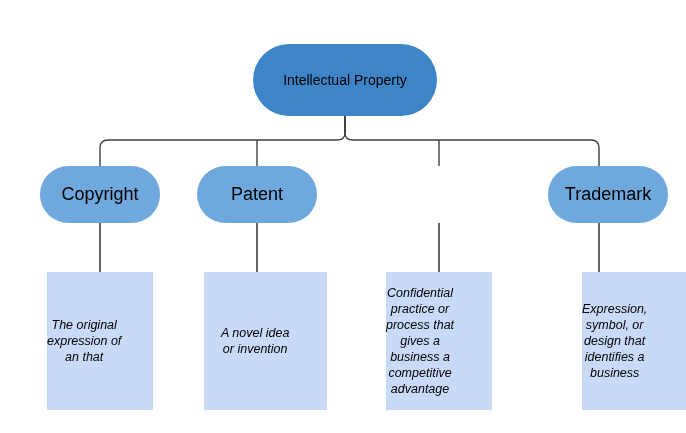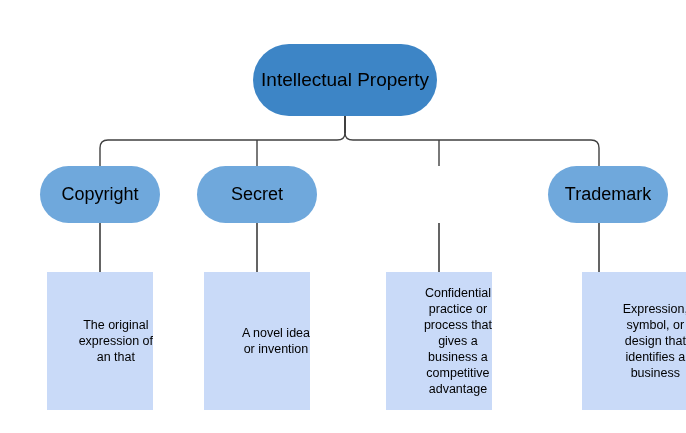--- a/index.html
+++ b/index.html
@@ -32,50 +32,51 @@
     justify-content: center;
     text-align: center;
     color: #000000;
     box-sizing: border-box;
   }
   .root-node {
     left: 253px; top: 44px;
     width: 184px; height: 72px;
     border-radius: 36px;
     background: var(--root-fill, #3d85c6);
-    font-size: 19px;
+    font-size: 14px;
   }
   .branch-node {
     top: 166px;
     width: 120px; height: 57px;
     border-radius: 28.5px;
     background: var(--branch-fill, #6fa8dc);
     font-size: 18px;
   }
   .desc-box {
     position: absolute;
     top: 272px;
     width: 106px; height: 138px;
     background: var(--desc-fill, #c9daf8);
     display: flex;
     align-items: center;
-    justify-content: flex-end;
+    justify-content: flex-start;
     text-align: center;
     font-size: 12.5px;
     line-height: 16px;
     color: #000000;
     white-space: pre-line;
+    font-style: italic;
   }
   
   .pos-copyright.branch-node    { left: 40px;  }
   .pos-patent.branch-node       { left: 197px; }
   .pos-trade-secret.branch-node { left: 379px; }
   .pos-trademark.branch-node    { left: 548px; }
   .pos-copyright.desc-box       { left: 47px;  }
-  .pos-patent.desc-box          { left: 204px; }
+  .pos-patent.desc-box          { left: 204px; padding-left: 17px; }
   .pos-trade-secret.desc-box    { left: 386px; }
   .pos-trademark.desc-box       { left: 546px; margin-left: 36px; }
 </style>
 </head>
 <body>
 
 <div class="canvas">
 
   <svg class="connectors" viewBox="0 0 686 433" aria-hidden="true">
     <path class="stem" d="M345 116 L345 133"></path>
@@ -90,21 +91,21 @@
   </svg>
 
   <div class="node root-node">
     <span>Intellectual Property</span>
   </div>
 
   <div class="node branch-node pos-copyright">
     <span>Copyright</span>
   </div>
   <div class="node branch-node pos-patent">
-    <span>Secret</span>
+    <span>Patent</span>
   </div>
   <div class="node branch-node pos-trademark">
     <span>Trademark</span>
   </div>
 
   <div class="desc-box pos-copyright">
     <span>The original
 expression of
 an that</span>
   </div>

